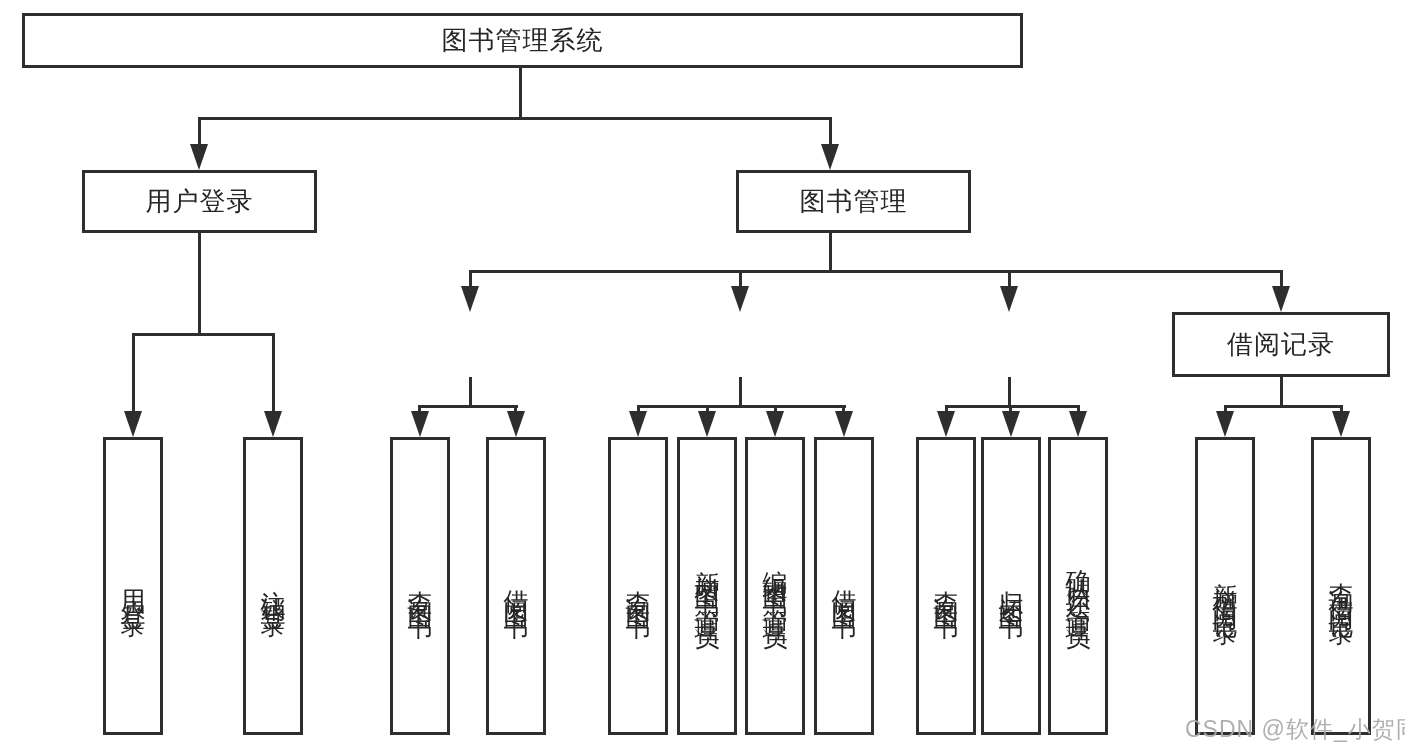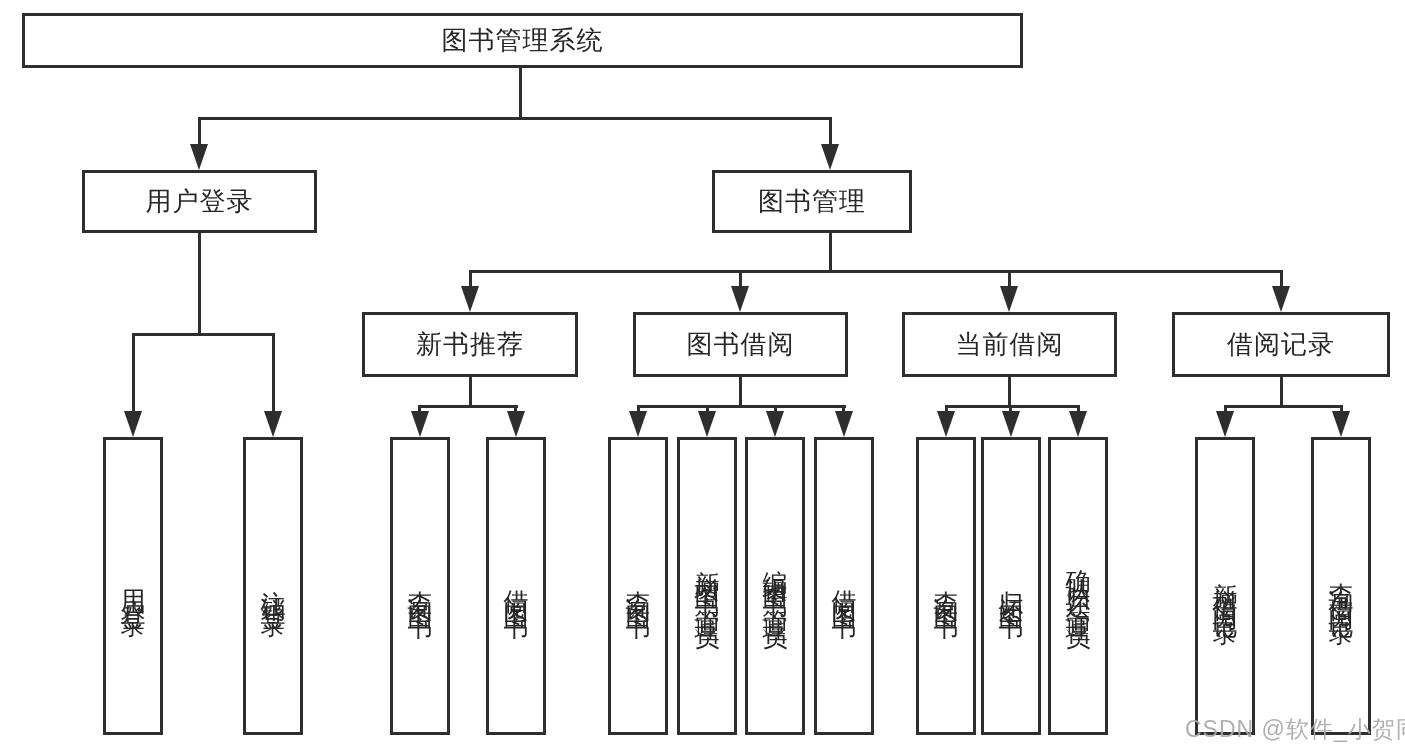--- a/index.html
+++ b/index.html
@@ -44,21 +44,21 @@
   <div class="vline" style="left:519px;top:68px;height:49px;"></div>
   <div class="hline" style="left:198px;top:117px;width:634px;"></div>
   <div class="vline" style="left:198px;top:117px;height:32px;"></div>
   <div class="arrow" style="left:190px;top:144px;"></div>
   <div class="vline" style="left:829px;top:117px;height:32px;"></div>
   <div class="arrow" style="left:821px;top:144px;"></div>
 
   <div class="node" style="left:82px;top:170px;width:235px;height:63px;">
     <span>用户登录</span>
   </div>
-  <div class="node" style="left:712px;top:170px;width:200px;height:63px;">
+  <div class="node" style="left:736px;top:170px;width:235px;height:63px;">
     <span>图书管理</span>
   </div>
 
   <div class="vline" style="left:198px;top:233px;height:103px;"></div>
   <div class="hline" style="left:132px;top:333px;width:143px;"></div>
   <div class="vline" style="left:132px;top:333px;height:84px;"></div>
   <div class="arrow" style="left:124px;top:411px;"></div>
   <div class="vline" style="left:272px;top:333px;height:84px;"></div>
   <div class="arrow" style="left:264px;top:411px;"></div>
 
@@ -66,29 +66,20 @@
   <div class="hline" style="left:469px;top:270px;width:814px;"></div>
   <div class="vline" style="left:469px;top:270px;height:22px;"></div>
   <div class="arrow" style="left:461px;top:286px;"></div>
   <div class="vline" style="left:739px;top:270px;height:22px;"></div>
   <div class="arrow" style="left:731px;top:286px;"></div>
   <div class="vline" style="left:1008px;top:270px;height:22px;"></div>
   <div class="arrow" style="left:1000px;top:286px;"></div>
   <div class="vline" style="left:1280px;top:270px;height:22px;"></div>
   <div class="arrow" style="left:1272px;top:286px;"></div>
 
-  <div class="node" style="left:362px;top:312px;width:216px;height:65px;">
-    <span>新书推荐</span>
-  </div>
-  <div class="node" style="left:633px;top:312px;width:215px;height:65px;">
-    <span>图书借阅</span>
-  </div>
-  <div class="node" style="left:902px;top:312px;width:215px;height:65px;">
-    <span>当前借阅</span>
-  </div>
   <div class="node" style="left:1172px;top:312px;width:218px;height:65px;">
     <span>借阅记录</span>
   </div>
 
   <div class="vline" style="left:469px;top:377px;height:31px;"></div>
   <div class="hline" style="left:418px;top:405px;width:100px;"></div>
   <div class="vline" style="left:418px;top:405px;height:12px;"></div>
   <div class="arrow" style="left:411px;top:411px;"></div>
   <div class="vline" style="left:514px;top:405px;height:12px;"></div>
   <div class="arrow" style="left:507px;top:411px;"></div>

